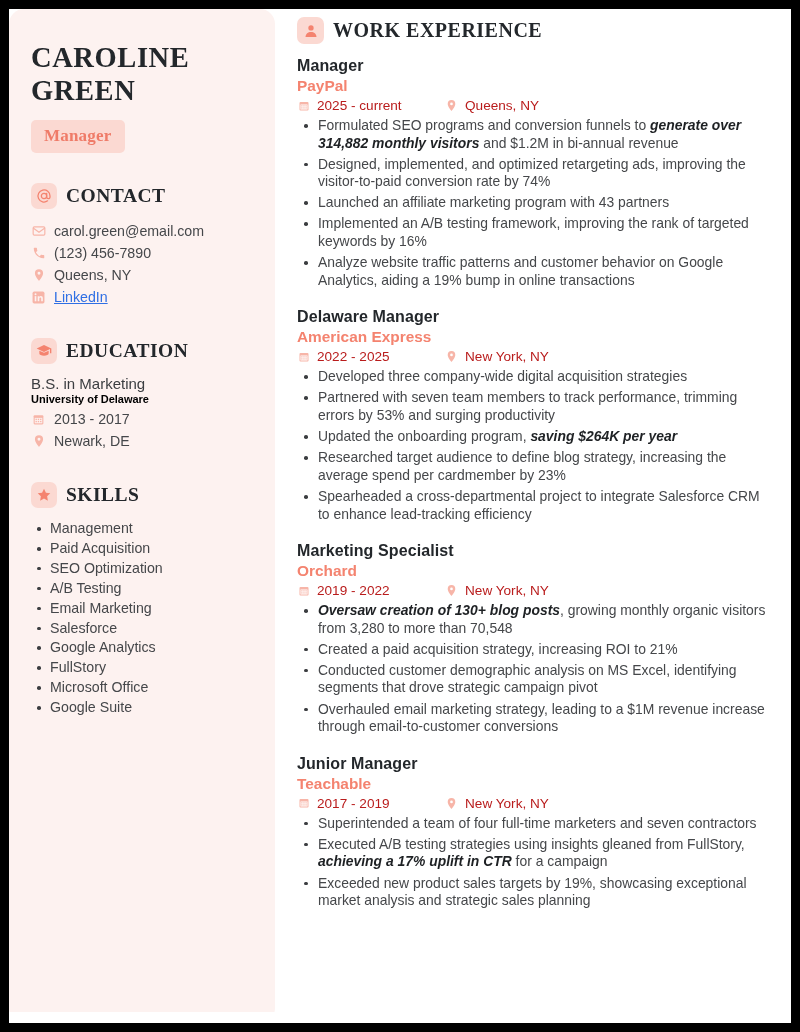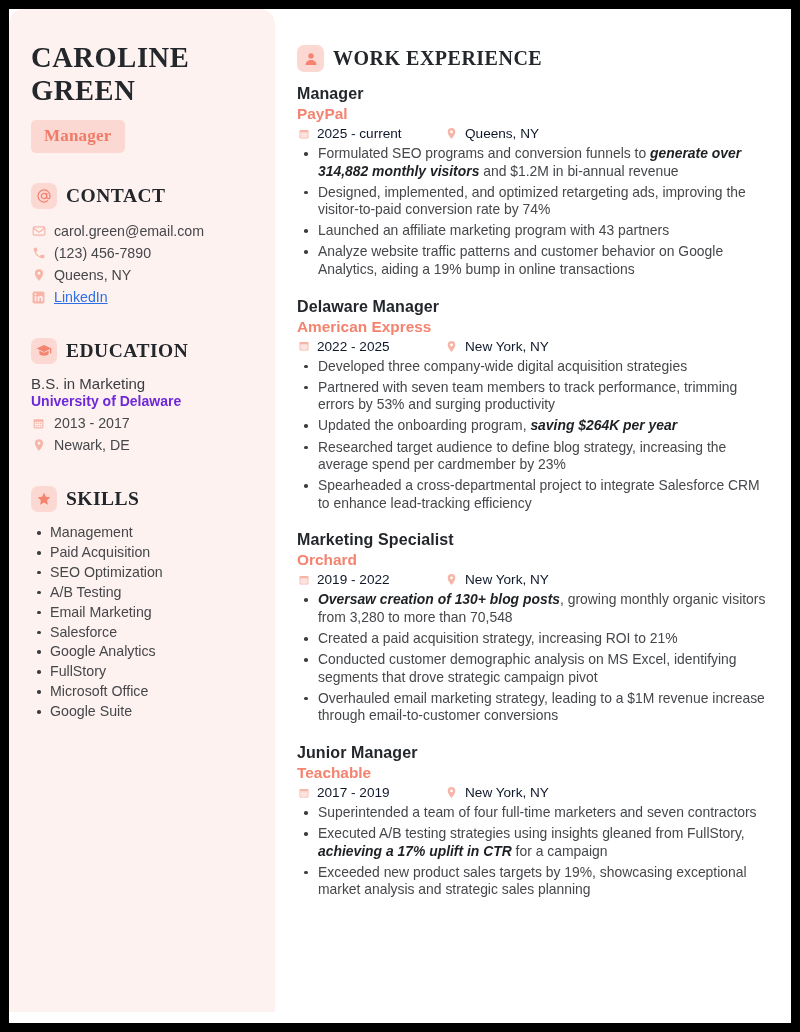--- a/index.html
+++ b/index.html
@@ -103,23 +103,23 @@
     text-decoration: underline;
     font-size: 14.2px;
   }
 
   .edu-degree {
     font-size: 15px;
     color: #3b3d40;
     margin-bottom: 1px;
   }
   .edu-school {
-    font-size: 14px;
-    font-weight: 700;
-    color: #6d28d9;
+    font-size: 11px;
+    font-weight: 700;
+    color: #000000;
     margin-bottom: 3px;
   }
 
   .skills-list {
     list-style: none;
     margin-top: 1px;
   }
   .skills-list li {
     position: relative;
     padding-left: 19px;
@@ -134,21 +134,21 @@
     left: 6px; top: 8px;
     width: 3.6px; height: 3.6px;
     border-radius: 50%;
     background: #3b3d40;
   }
 
   
   .main {
     flex: 1;
     background: #ffffff;
-    padding: 32px 22px 0 22px;
+    padding: 4px 22px 0 22px;
   }
 
   .main .section-head { margin-top: 4px; margin-bottom: 13px; }
   .main .icon-box { width: 27px; height: 27px; flex: 0 0 27px; }
   .main .section-title { font-size: 20px; }
 
   .job { margin-bottom: 19px; }
   .job:last-child { margin-bottom: 0; }
 
   .job-title {
@@ -161,21 +161,21 @@
   .job-company {
     font-size: 15.4px;
     font-weight: 700;
     color: #f4836f;
     margin-bottom: 3px;
   }
   .job-meta {
     display: flex;
     align-items: center;
     font-size: 13.6px;
-    color: #0f172a;
+    color: #b91c1c;
     margin-bottom: 4px;
   }
   .meta-item { display: flex; align-items: center; gap: 7px; }
   .meta-item .mini { width: 13px; flex: 0 0 13px; display: flex; justify-content: center; }
   .meta-date { width: 148px; }
 
   .bullets { list-style: none; }
   .bullets li {
     position: relative;
     padding-left: 21px;
@@ -364,20 +364,21 @@
                   <path d="M12 2a7 7 0 0 0-7 7c0 5.2 7 13 7 13s7-7.8 7-13a7 7 0 0 0-7-7zm0 9.5A2.5 2.5 0 1 1 12 6.5a2.5 2.5 0 0 1 0 5z"></path>
                 </svg>
               </span>
               <span>Queens, NY</span>
             </span>
           </div>
           <ul class="bullets">
             <li><span>Formulated SEO programs and conversion funnels to </span><b>generate over 314,882 monthly visitors</b><span> and $1.2M in bi-annual revenue</span></li>
             <li><span>Designed, implemented, and optimized retargeting ads, improving the visitor-to-paid conversion rate by 74%</span></li>
             <li><span>Launched an affiliate marketing program with 43 partners</span></li>
+            <li><span>Implemented an A/B testing framework, improving the rank of targeted keywords by 16%</span></li>
             <li><span>Analyze website traffic patterns and customer behavior on Google Analytics, aiding a 19% bump in online transactions</span></li>
           </ul>
         </div>
         <div class="job">
           <div class="job-title">Delaware Manager</div>
           <div class="job-company">American Express</div>
           <div class="job-meta">
             <span class="meta-item meta-date">
               <span class="mini">
                 <svg width="12" height="12" viewBox="0 0 24 24" fill="#f7b5a8">

